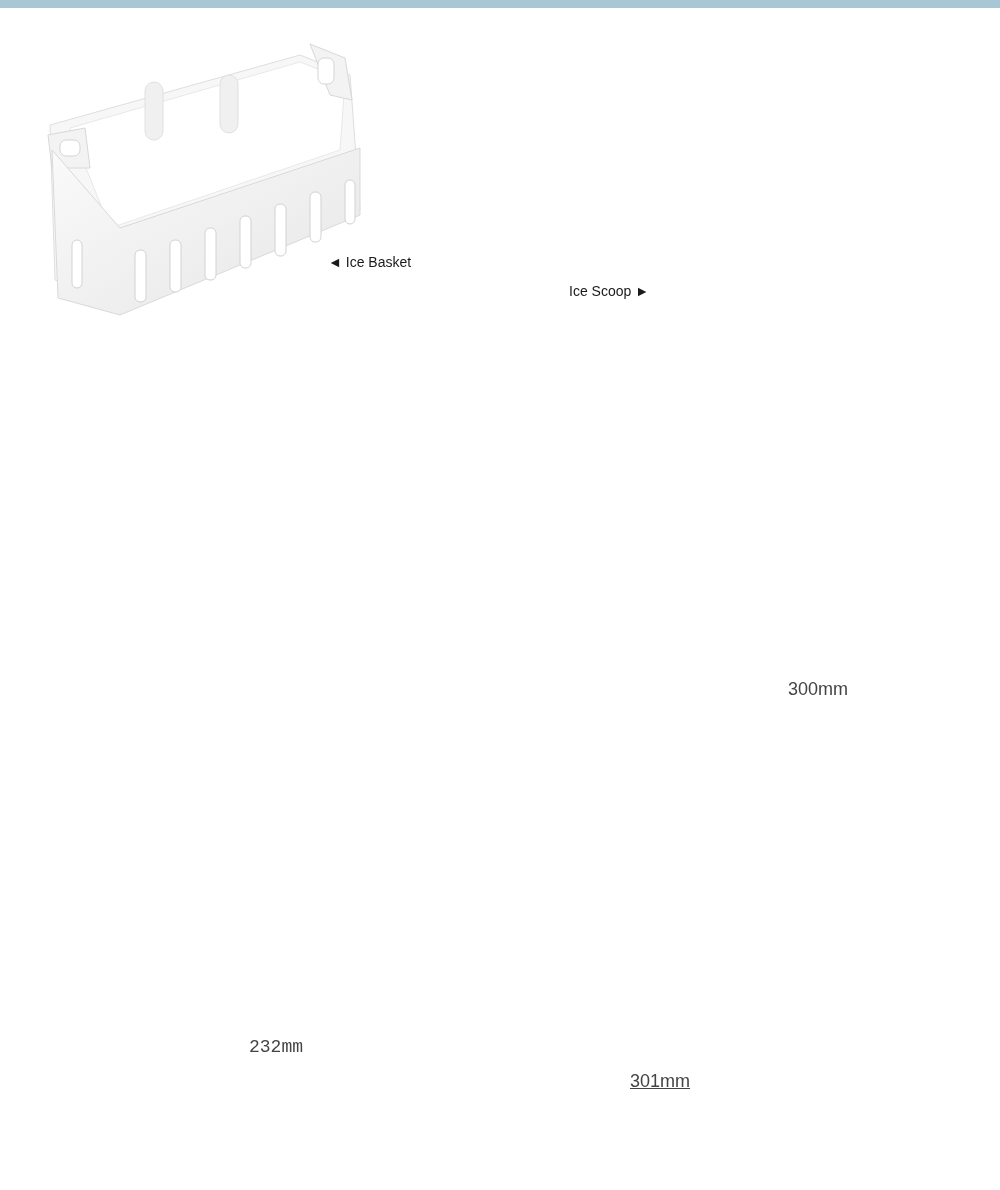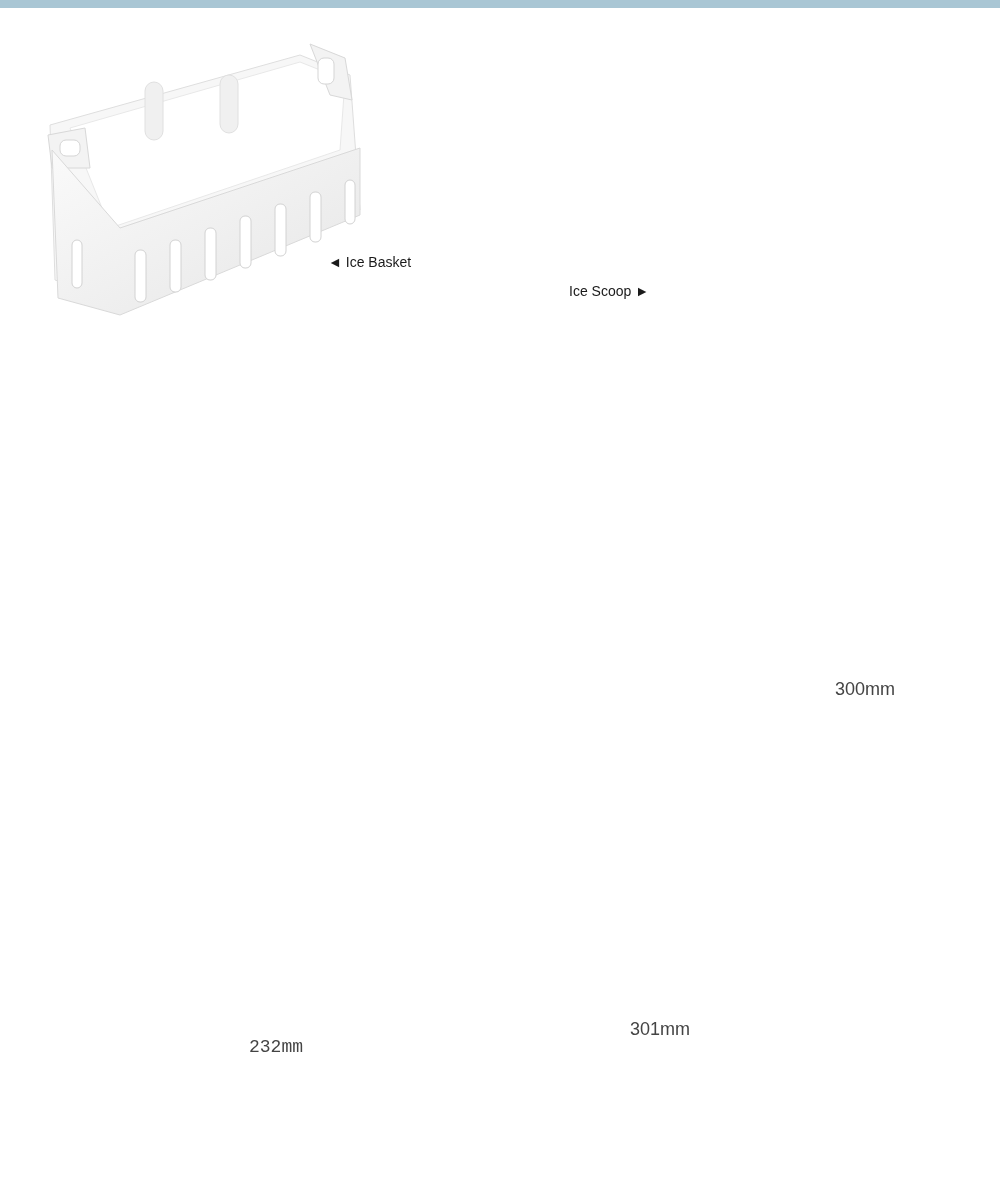--- a/index.html
+++ b/index.html
@@ -172,18 +172,18 @@
     <line x1="488" y1="1093" x2="511" y2="1106">
     <line x1="505" y1="1101" x2="633" y2="1031">
     <line x1="672" y1="1009" x2="810" y2="937">
     <line x1="798" y1="930" x2="818" y2="942">
   </line></line></line></line></line></line></line></line></line></line></line></line></g>
 
 
 <div class="label" style="left:328px;top:255px;">◄ Ice Basket</div>
 <div class="label" style="left:569px;top:238px;margin-top:46px;">Ice Scoop ►</div>
 
-<div class="dim" style="left:835px;top:680px;">300mm</div>
+<div class="dim" style="left:788px;top:680px;">300mm</div>
 <div class="dim" style="left:249px;top:1038px;font-family:Liberation Mono, monospace;">232mm</div>
-<div class="dim" style="left:630px;top:1020px;">301mm</div>
+<div class="dim" style="left:630px;top:1072px;text-decoration:underline;">301mm</div>
 
 
 
 
 </body></html>

